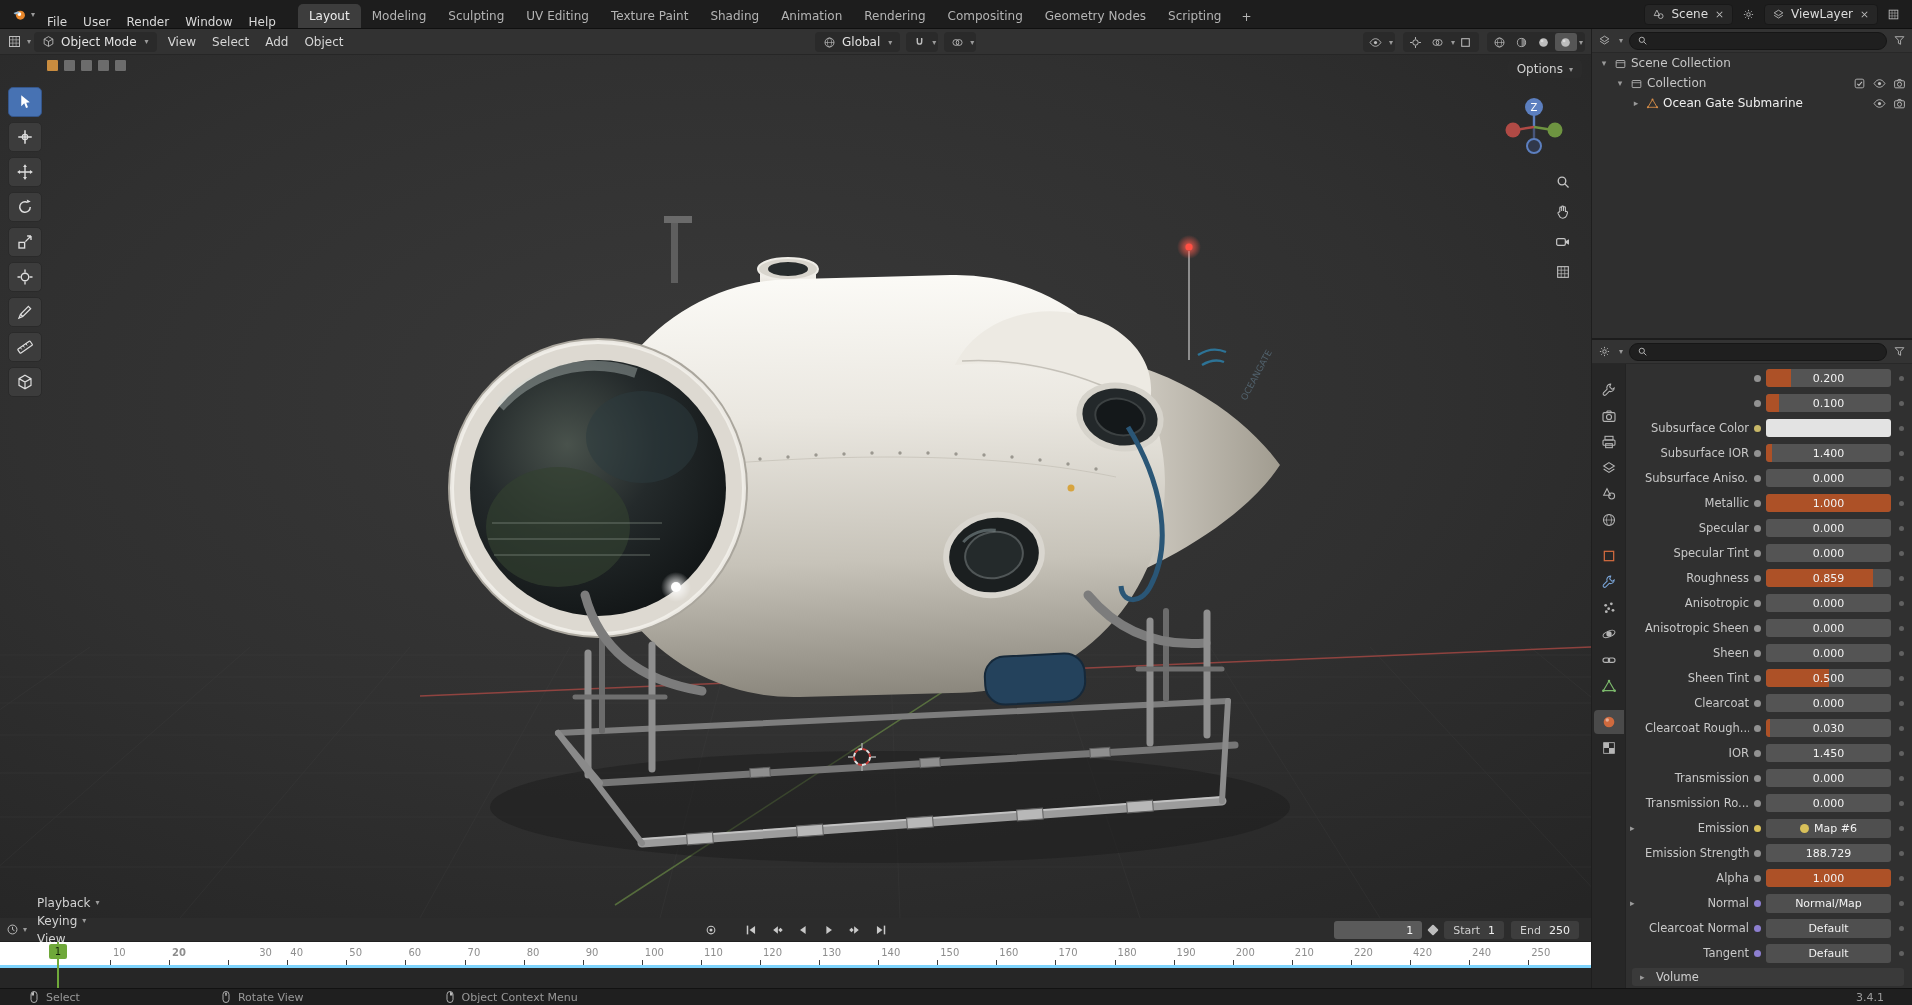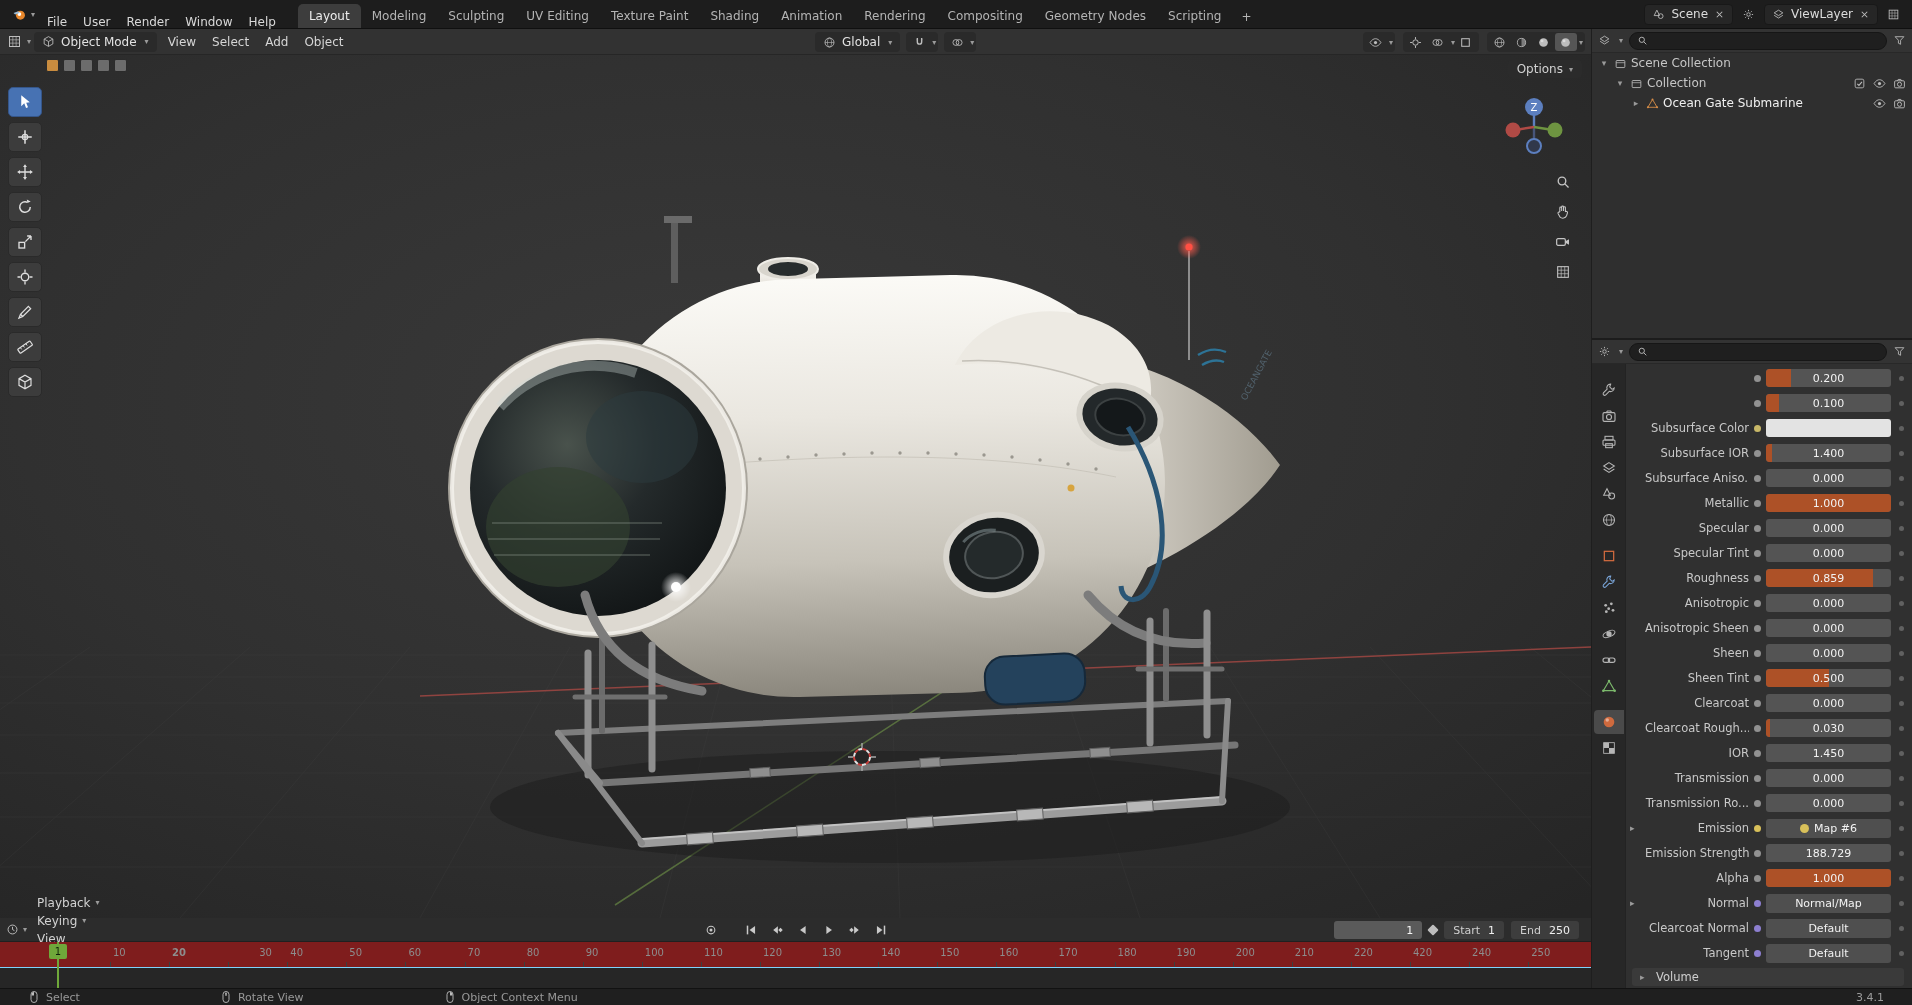--- a/index.html
+++ b/index.html
@@ -120,21 +120,21 @@
   #transport { position:absolute; left:700px; top:2px; display:flex; align-items:center; gap:4px; }
   .tr-btn { width:22px; height:20px; display:flex; align-items:center; justify-content:center; color:#c9c9c9; }
   .tr-btn svg { width:14px; height:14px; }
   #tl-fields { position:absolute; right:12px; top:3px; display:flex; align-items:center; gap:7px; }
   .frame-field { width:88px; height:18px; background:#5a5a5a; border-radius:3px; color:#f4f4f4;
     display:flex; align-items:center; justify-content:flex-end; padding:0 9px; font-size:11px; }
   .range-field { height:18px; background:#3d3d3d; border-radius:3px; color:#cfcfcf;
     display:flex; align-items:center; gap:8px; padding:0 9px; font-size:11px; }
   .range-field b { font-weight:normal; color:#efefef; }
   .keyd { width:8px; height:8px; background:#bdbdbd; transform:rotate(45deg); border-radius:1px; }
-  #tl-ruler { position:relative; height:26px; background:#7f1d1d; border-bottom:1px solid #7dd3fc; }
+  #tl-ruler { position:relative; height:26px; background:#ffffff; border-bottom:3px solid #7dd3fc; }
   .tick-label { position:absolute; top:5px; font-size:10px; color:#8d8d8d; transform:translateX(3px); }
   .tick-line { position:absolute; bottom:0; width:1px; height:5px; background:#3e3e3e; }
   #playhead-line { position:absolute; top:24px; width:2px; height:46px; background:#6fa83a; z-index:4; }
   #playhead-chip { position:absolute; top:26px; width:18px; height:15px; background:#6fa83a;
     border-radius:2px; color:#11220a; font-size:10px; display:flex; align-items:center;
     justify-content:center; z-index:5; }
 
   
   #statusbar { position:absolute; left:0; top:988px; width:1912px; height:17px; background:#1f1f1f;
     border-top:1px solid #121212; display:flex; align-items:center; padding:0 28px 0 28px; }

